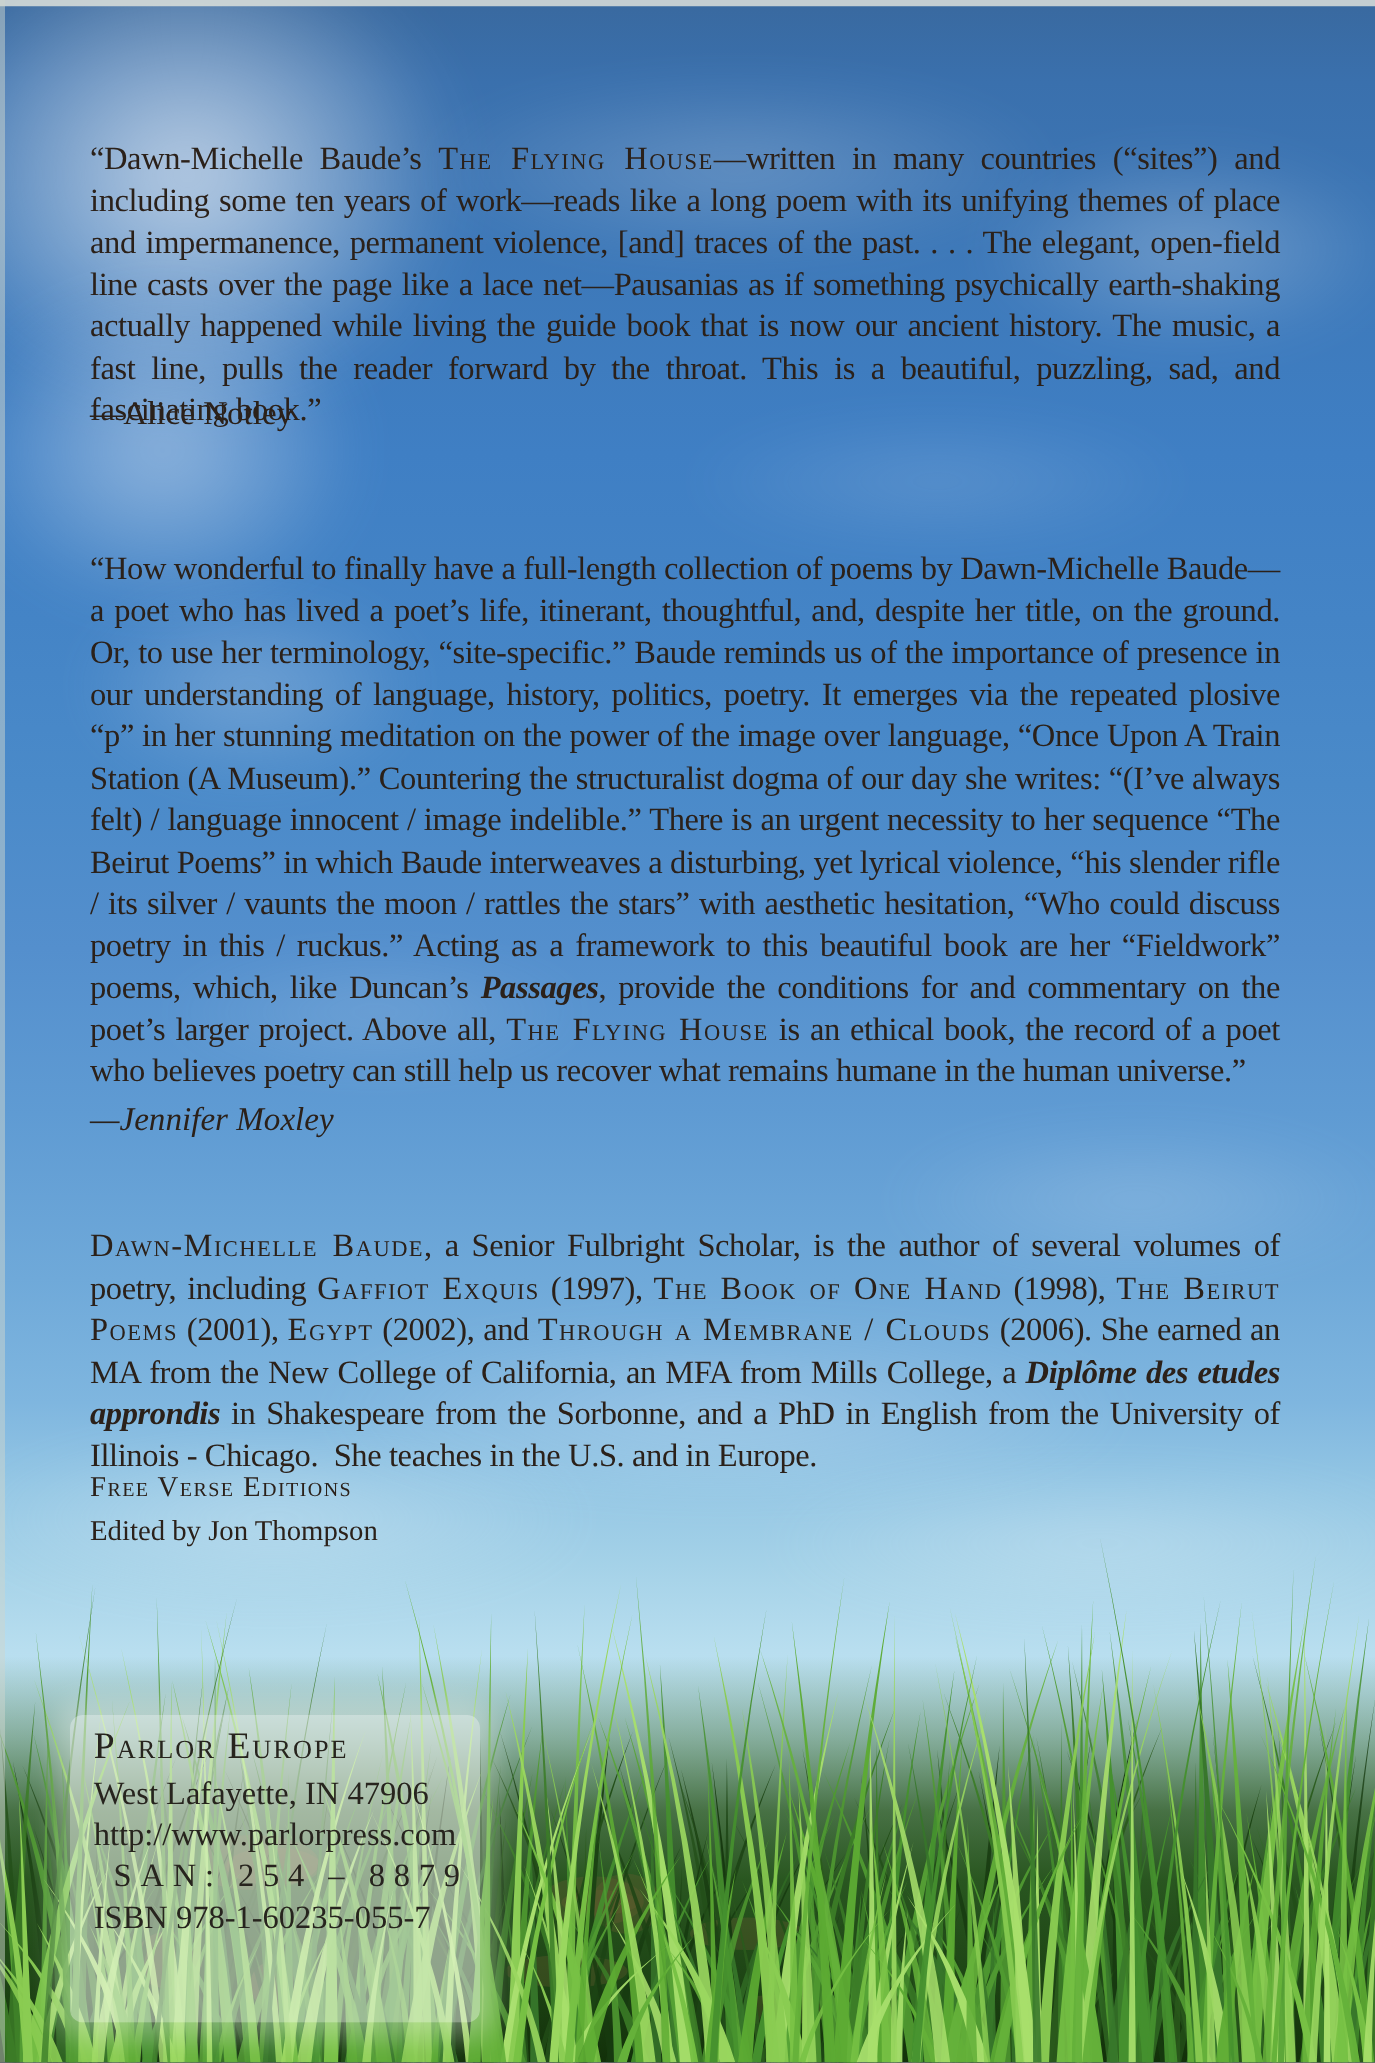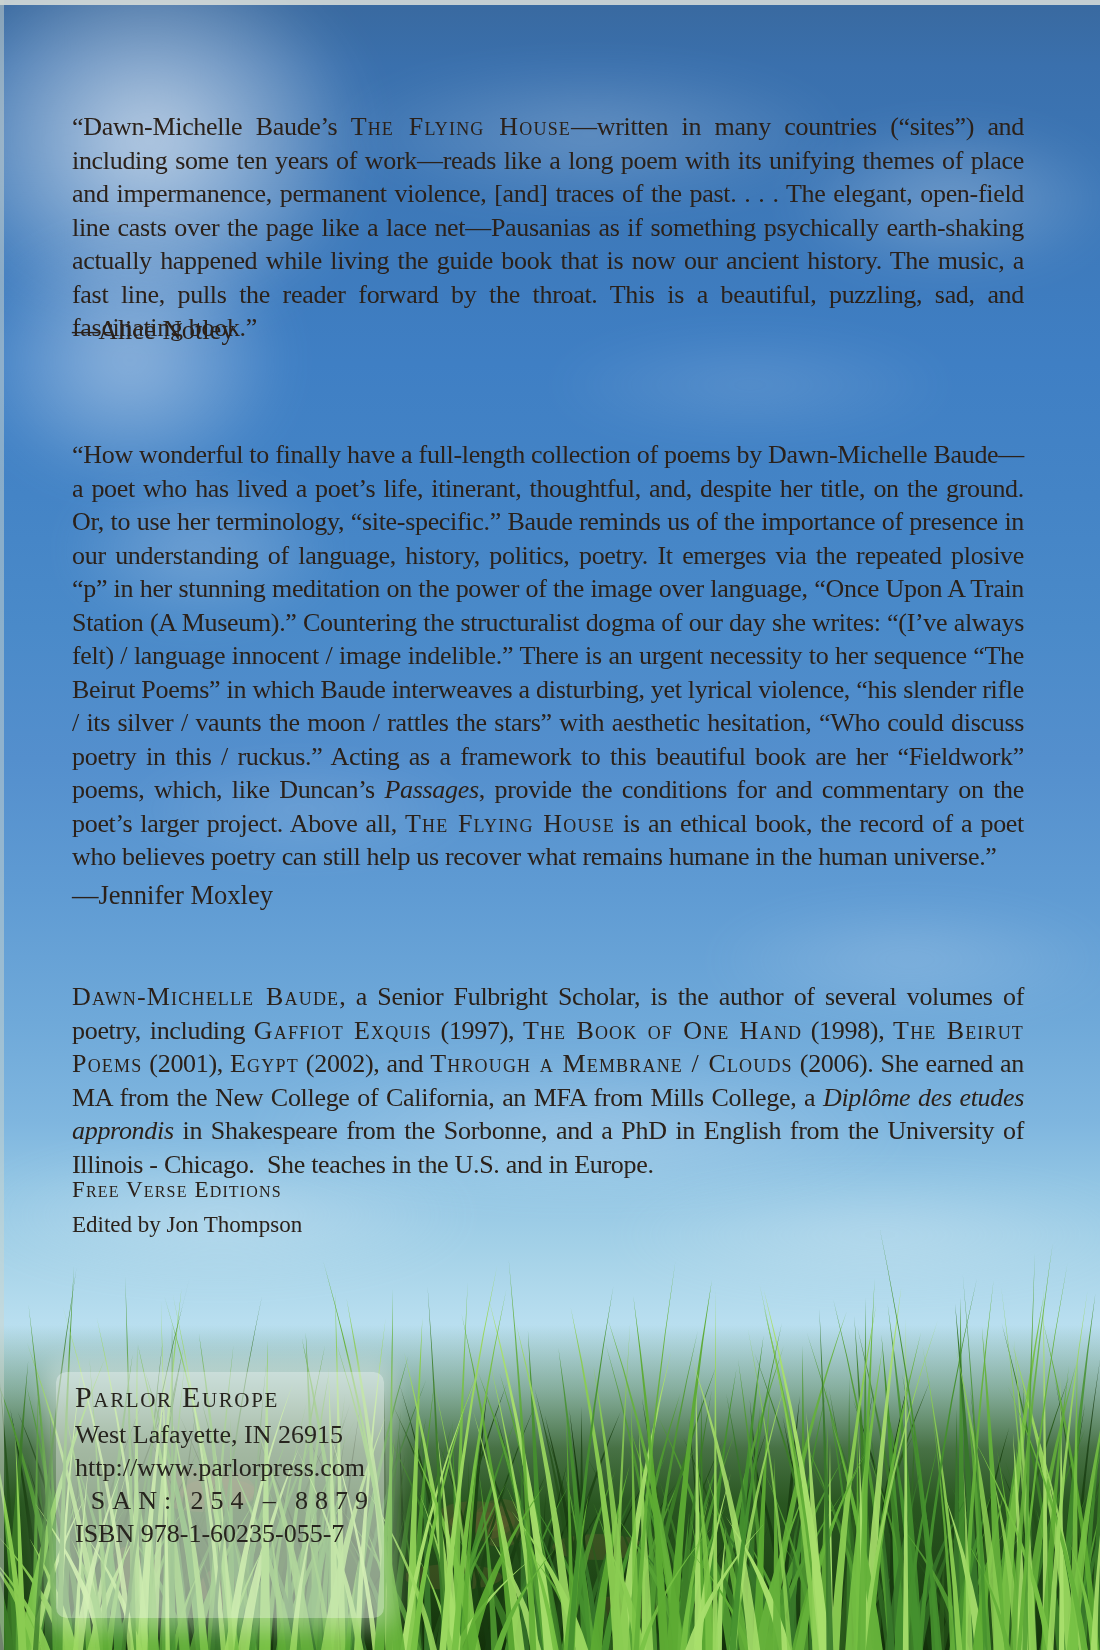--- a/index.html
+++ b/index.html
@@ -20,21 +20,21 @@
   .text-block {
     position:absolute; left:72px; width:952px;
     color:#2b211a; font-size:26px; line-height:33.5px;
     text-align:justify; letter-spacing:-0.012em;
   }
   .attr {
     position:absolute; left:72px; width:952px; text-align:left;
     color:#2b211a; font-size:26.5px;
   }
   .sc { font-variant:small-caps; letter-spacing:0.045em; }
-  .i  { font-style:italic; }
+  .i  { font-style:italic;font-weight:bold; }
 
   .imprint { position:absolute; left:72px; top:1172px; width:700px;
     color:#2b211a; font-size:23px; line-height:35px; }
   .imprint .series { font-variant:small-caps; letter-spacing:0.05em; }
 
   .grass { position:absolute; left:0; top:1230px; width:1100px; height:420px; z-index:1; }
 
   .panel { position:absolute; left:56px; top:1372px; width:328px; height:246px;
     background:rgba(255,255,255,0.5); border-radius:10px;
     box-shadow:0 0 22px 12px rgba(255,255,255,0.34); z-index:2; }
@@ -59,21 +59,21 @@
   <div class="cloud" style="left:120px; top:760px;  width:360px; height:100px; opacity:.14; filter:blur(20px);"></div>
   <div class="cloud" style="left:700px; top:900px;  width:420px; height:120px; opacity:.18; filter:blur(22px);"></div>
   <div class="cloud" style="left:240px; top:1060px; width:680px; height:140px; opacity:.22; filter:blur(24px);"></div>
   <div class="cloud" style="left:-40px; top:1150px; width:520px; height:130px; opacity:.28; filter:blur(24px);"></div>
   <div class="cloud" style="left:600px; top:1180px; width:560px; height:110px; opacity:.25; filter:blur(24px);"></div>
 
   <p class="text-block" style="top:84px;"><span>“Dawn-Michelle Baude’s </span><span class="sc">The Flying House</span><span>—written in many countries (“sites”) and including some ten years of work—reads like a long poem with its unifying themes of place and impermanence, permanent violence, [and] traces of the past. . . . The elegant, open-field line casts over the page like a lace net—Pausanias as if something psychically earth-shaking actually happened while living the guide book that is now our ancient history. The music, a fast line, pulls the reader forward by the throat. This is a beautiful, puzzling, sad, and fascinating book.”</span></p>
   <div class="attr" style="top:315px;">—Alice Notley</div>
 
   <p class="text-block" style="top:412px;"><span>“How wonderful to finally have a full-length collection of poems by Dawn-Michelle Baude—a poet who has lived a poet’s life, itinerant, thoughtful, and, despite her title, on the ground. Or, to use her terminology, “site-specific.” Baude reminds us of the importance of presence in our understanding of language, history, politics, poetry. It emerges via the repeated plosive “p” in her stunning meditation on the power of the image over language, “Once Upon A Train Station (A Museum).” Countering the structuralist dogma of our day she writes: “(I’ve always felt) / language innocent / image indelible.” There is an urgent necessity to her sequence “The Beirut Poems” in which Baude interweaves a disturbing, yet lyrical violence, “his slender rifle / its silver / vaunts the moon / rattles the stars” with aesthetic hesitation, “Who could discuss poetry in this / ruckus.” Acting as a framework to this beautiful book are her “Fieldwork” poems, which, like Duncan’s </span><span class="i">Passages</span><span>, provide the conditions for and commentary on the poet’s larger project. Above all, </span><span class="sc">The Flying House</span><span> is an ethical book, the record of a poet who believes poetry can still help us recover what remains humane in the human universe.”</span></p>
-  <div class="attr" style="top:880px;">—Jennifer Moxley</div>
+  <div class="attr" style="top:880px;font-style:italic;">—Jennifer Moxley</div>
 
   <p class="text-block" style="top:954px;"><span class="sc">Dawn-Michelle Baude</span><span>, a Senior Fulbright Scholar, is the author of several volumes of poetry, including </span><span class="sc">Gaffiot Exquis</span><span> (1997), </span><span class="sc">The Book of One Hand</span><span> (1998), </span><span class="sc">The Beirut Poems</span><span> (2001), </span><span class="sc">Egypt</span><span> (2002), and </span><span class="sc">Through a Membrane / Clouds</span><span> (2006). She earned an MA from the New College of California, an MFA from Mills College, a </span><span class="i">Diplôme des etudes approndis</span><span> in Shakespeare from the Sorbonne, and a PhD in English from the University of Illinois - Chicago.&nbsp; She teaches in the U.S. and in Europe.</span></p>
 
   <div class="imprint">
     <div class="series">Free Verse Editions</div>
     <div>Edited by Jon Thompson</div>
   </div>
 
   <svg class="grass" viewBox="0 0 1100 420" width="1100" height="420" preserveAspectRatio="none">
     <defs>
@@ -607,21 +607,21 @@
         <path d="M 813.1 425 Q 800.8 237.4 759.5 54.7 Q 803.3 237.4 819.4 425 Z" fill="#8acc52" fill-opacity="0.85"></path>
         <path d="M 121.1 425 Q 139.0 233.2 190.1 46.4 Q 140.7 233.2 125.2 425 Z" fill="#3b7c27" fill-opacity="0.91"></path>
         <path d="M 1016.8 425 Q 1030.3 226.3 1067.7 32.6 Q 1032.0 226.3 1021.0 425 Z" fill="#65b13a" fill-opacity="0.99"></path>
         <path d="M 728.8 425 Q 743.2 256.6 781.9 93.1 Q 745.9 256.6 735.5 425 Z" fill="#45902e" fill-opacity="0.95"></path>
       </g>
   </svg>
 
   <div class="panel"></div>
   <div class="publisher">
     <div class="pub-name">Parlor Europe</div>
-    <div class="pub-line">West Lafayette, IN 26915</div>
+    <div class="pub-line">West Lafayette, IN 47906</div>
     <div class="pub-line">http://www.parlorpress.com</div>
     <div class="pub-line pub-san">SAN: 254 – 8879</div>
     <div class="pub-line">ISBN 978-1-60235-055-7</div>
   </div>
 
   <div class="edge-top"></div>
   <div class="edge-left"></div>
 </div>
 
 </body></html>

